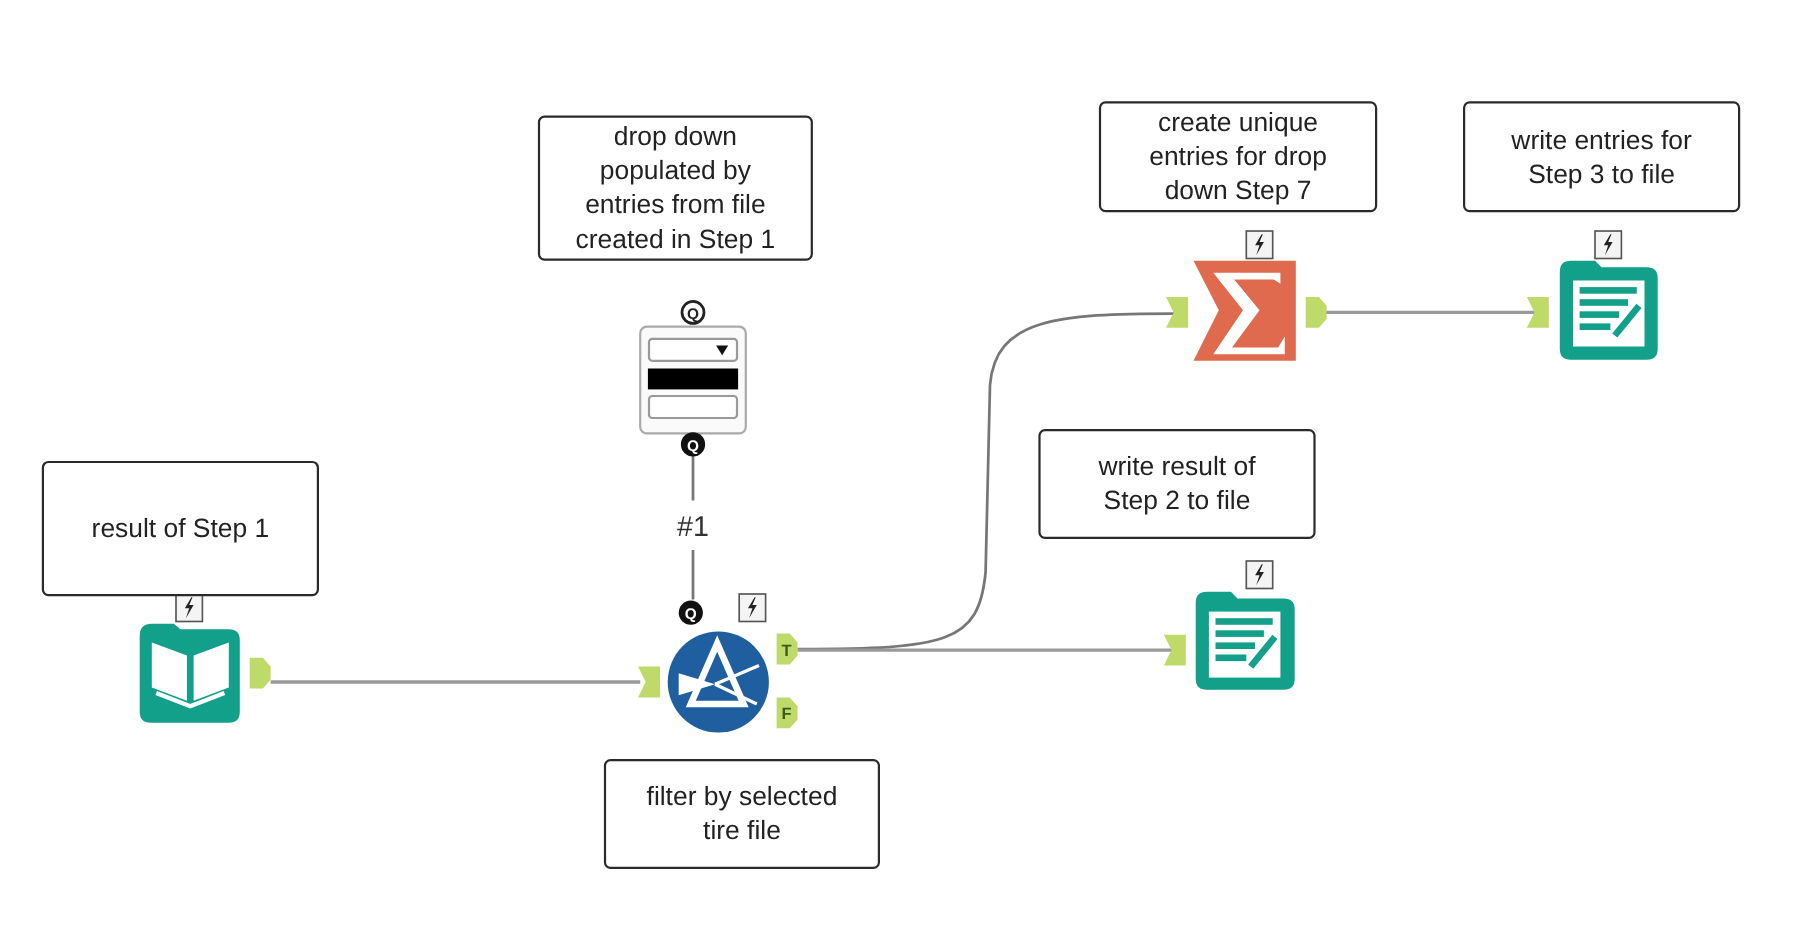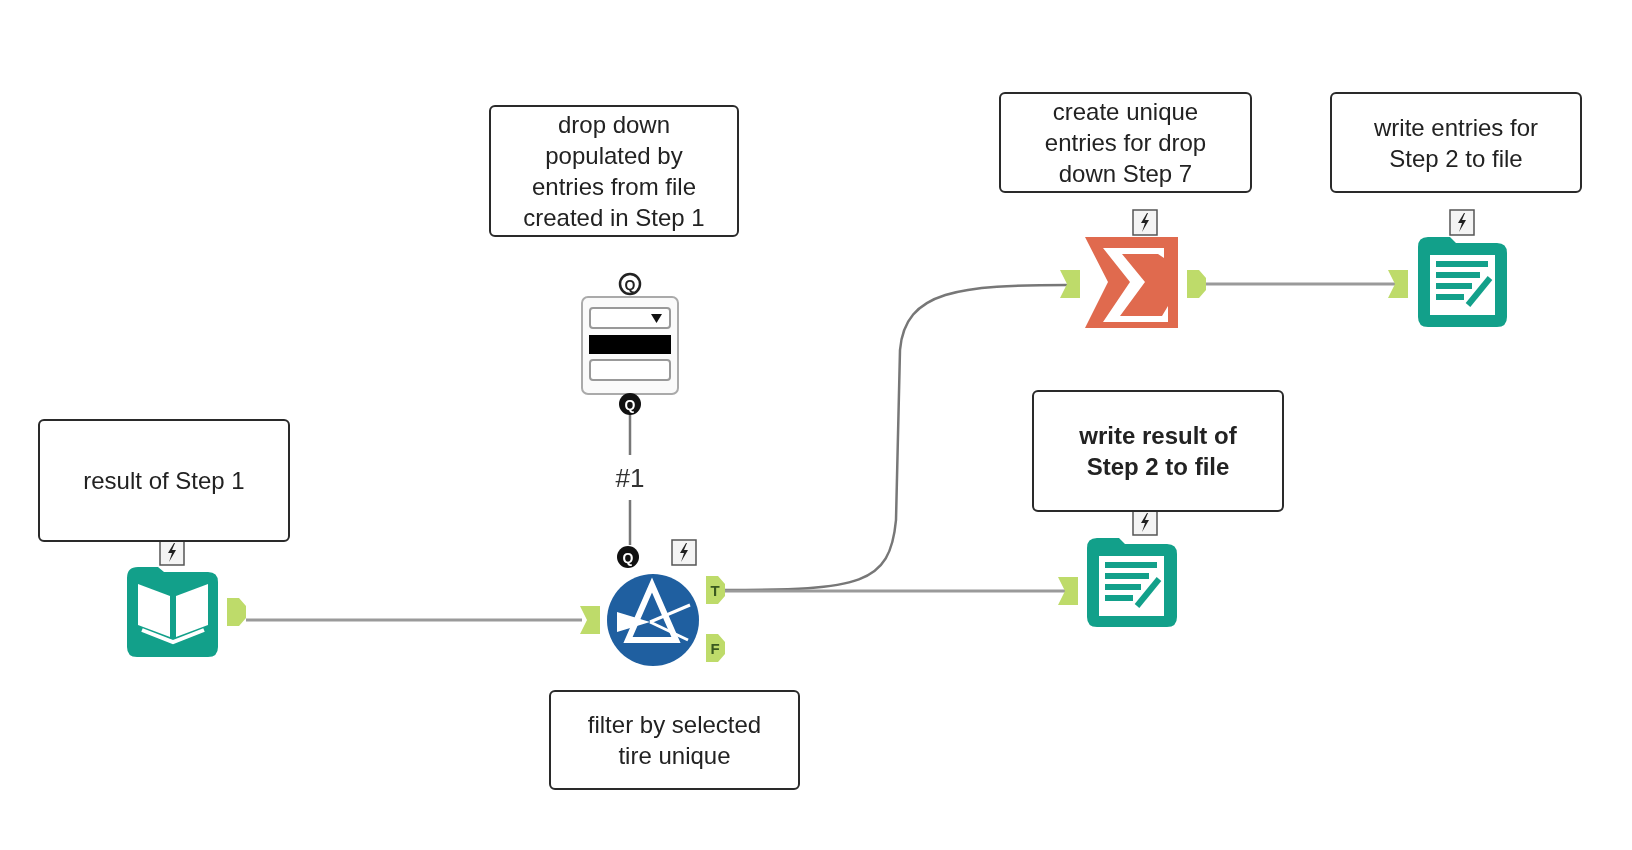--- a/index.html
+++ b/index.html
@@ -117,17 +117,17 @@
 
 <div class="comment" style="left:38px; top:419px; width:252px; height:123px;">result of Step 1</div>
 <div class="comment" style="left:489px; top:105px; width:250px; height:132px; align-items:flex-end; padding-bottom:2px;">drop down
 populated by
 entries from file
 created in Step 1</div>
 <div class="comment" style="left:999px; top:92px; width:253px; height:101px;">create unique
 entries for drop
 down Step 7</div>
 <div class="comment" style="left:1330px; top:92px; width:252px; height:101px;">write entries for
-Step 2 to file</div>
-<div class="comment" style="left:1032px; top:390px; width:252px; height:122px;font-weight:bold;">write result of
+Step 3 to file</div>
+<div class="comment" style="left:944px; top:390px; width:252px; height:100px;">write result of
 Step 2 to file</div>
 <div class="comment" style="left:549px; top:690px; width:251px; height:100px;">filter by selected
-tire unique</div>
+tire file</div>
 
 </body></html>

